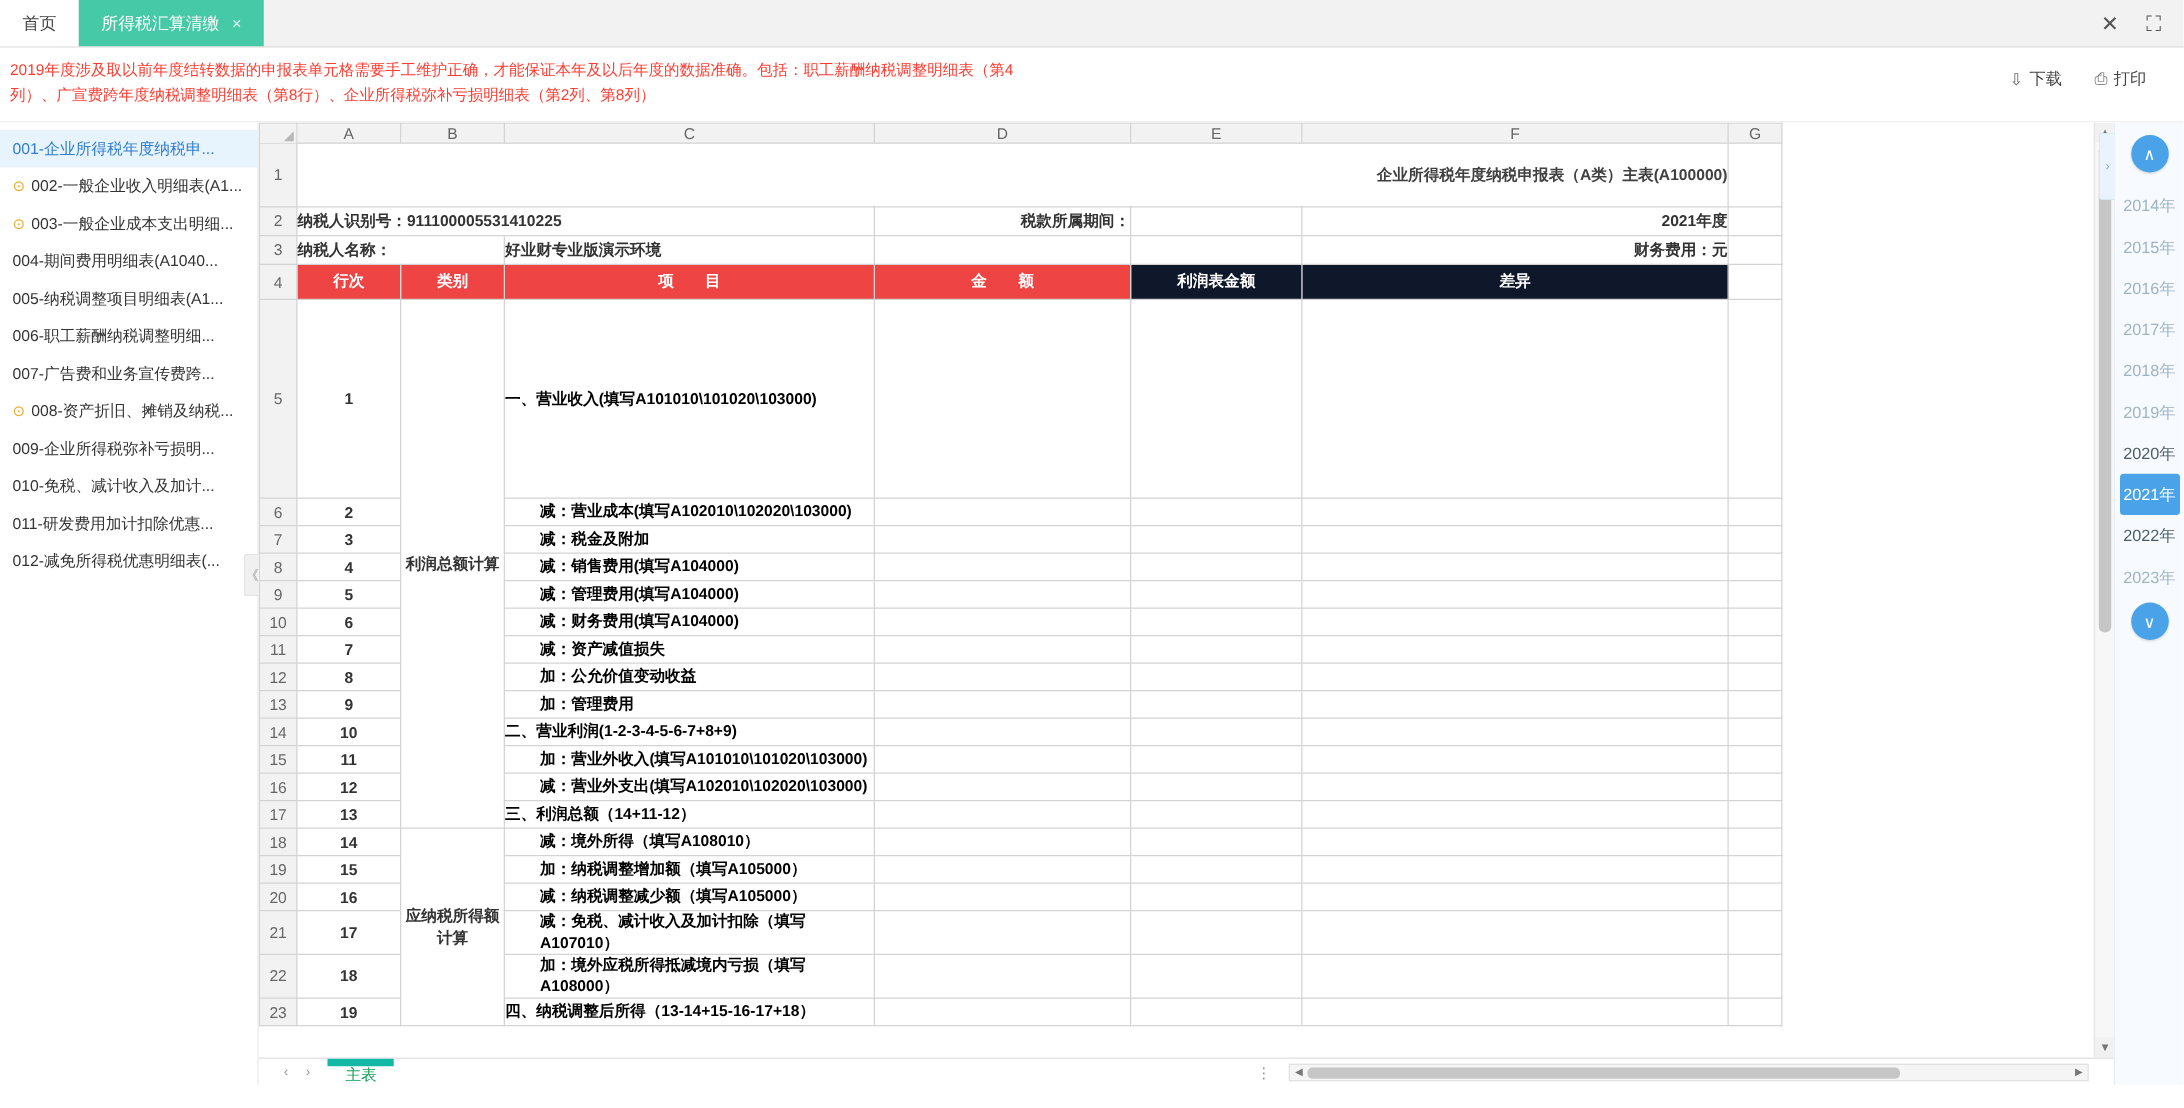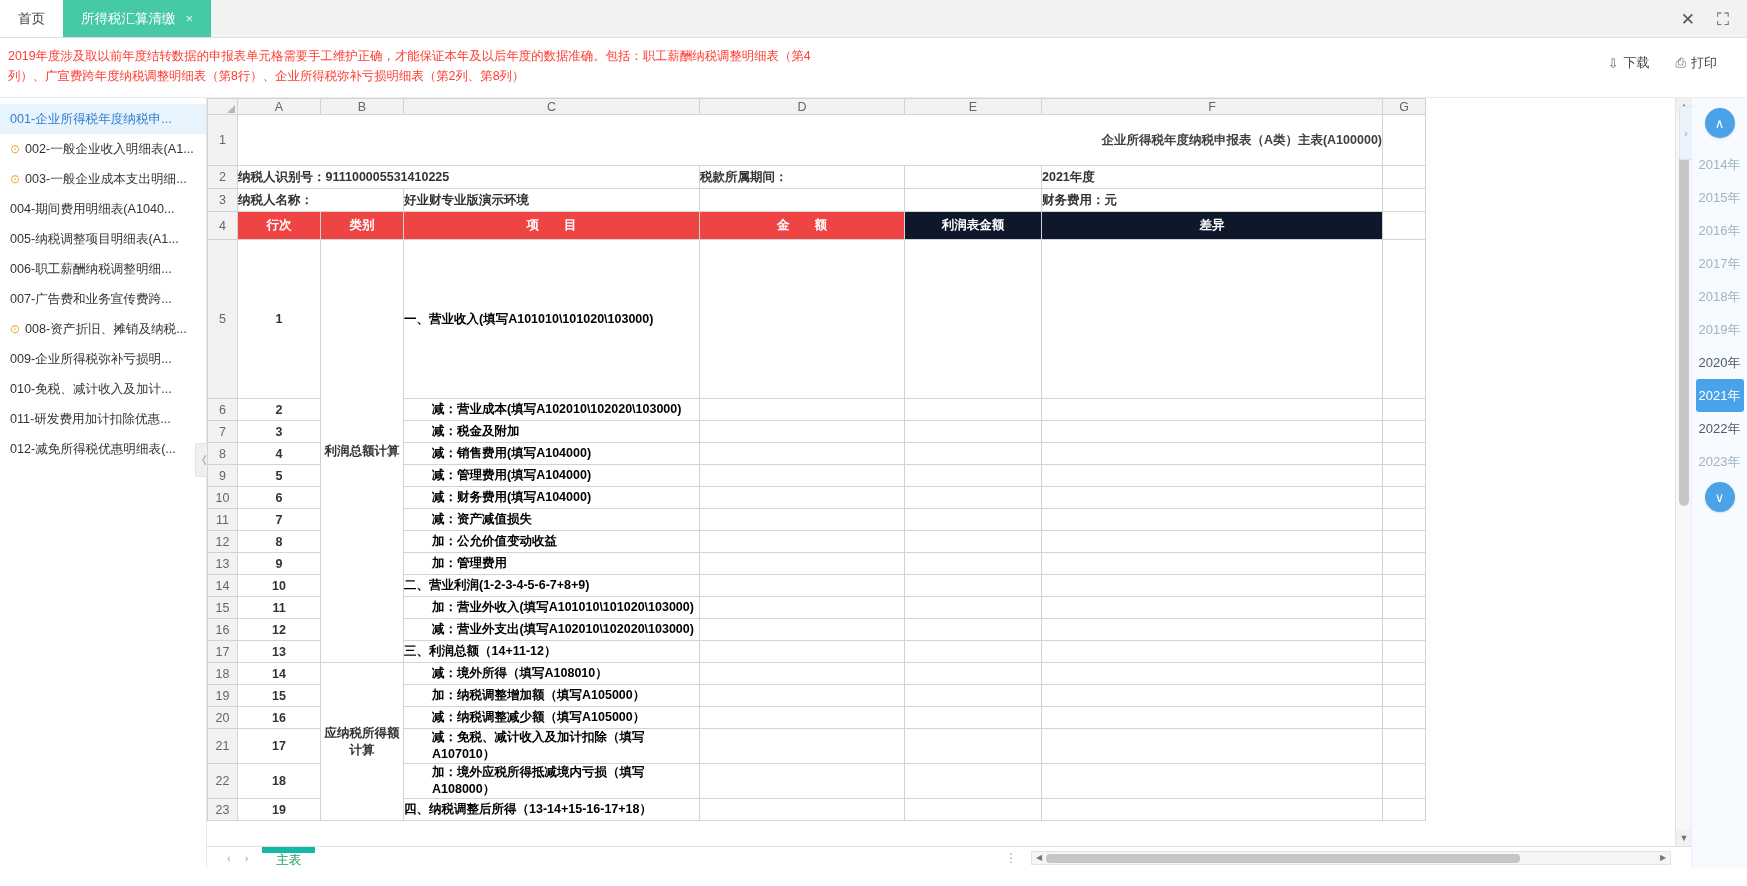--- a/index.html
+++ b/index.html
@@ -92,21 +92,21 @@
     border-style: solid; border-width: 0 0 8px 8px;
     border-color: transparent transparent #b8b8b8 transparent;
   }
   .rowhead {
     width: 30px; background: #f2f2f2; color: #666; text-align: center;
     font-size: 11.5px; border: 1px solid #d9d9d9;
   }
 
   .cell { background: #fff; padding: 0 6px; }
   .c-center { text-align: center; }
-  .c-right { text-align: left; }
+  .c-right { text-align: right; }
   .c-left { text-align: left; }
   .title-cell { font-size: 17.5px; font-weight: bold; text-align: right; color: #404040; }
   .bold { font-weight: bold; }
 
   .hdr-cyan { background: #ef4444; color: #fff; font-weight: bold; text-align: center; font-size: 13px; }
   .hdr-green { background: #0f172a; color: #fff; font-weight: bold; text-align: center; font-size: 13px; }
 
   .v-mid { vertical-align: middle; }
   .item-cell { padding-left: 14px; font-weight: bold; color: #000; font-size: 12.5px; margin-top: 36px;}
   .item-cell.ind { padding-left: 28px; }

